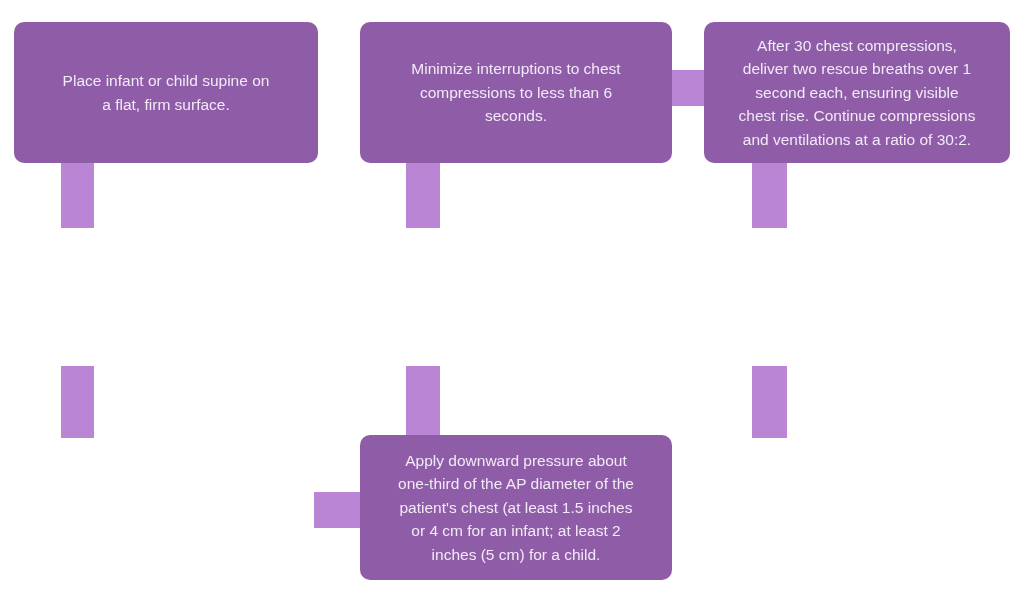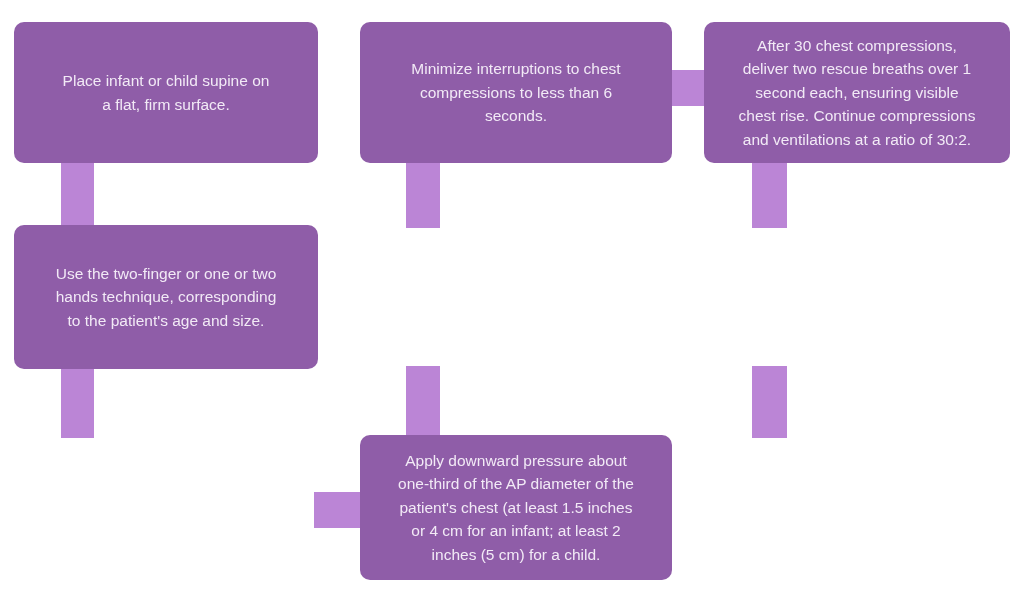--- a/index.html
+++ b/index.html
@@ -90,25 +90,20 @@
 seconds.</span>
   </div>
   <div class="node col-c row-1">
     <span class="node-text">After 30 chest compressions,
 deliver two rescue breaths over 1
 second each, ensuring visible
 chest rise. Continue compressions
 and ventilations at a ratio of 30:2.</span>
   </div>
 
-  <div class="node col-a row-2">
-    <span class="node-text">Use the two-finger or one or two
-hands technique, corresponding
-to the patient's age and size.</span>
-  </div>
 
   <div class="node col-b row-3">
     <span class="node-text">Apply downward pressure about
 one-third of the AP diameter of the
 patient's chest (at least 1.5 inches
 or 4 cm for an infant; at least 2
 inches (5 cm) for a child.</span>
   </div>
 
 </div>

